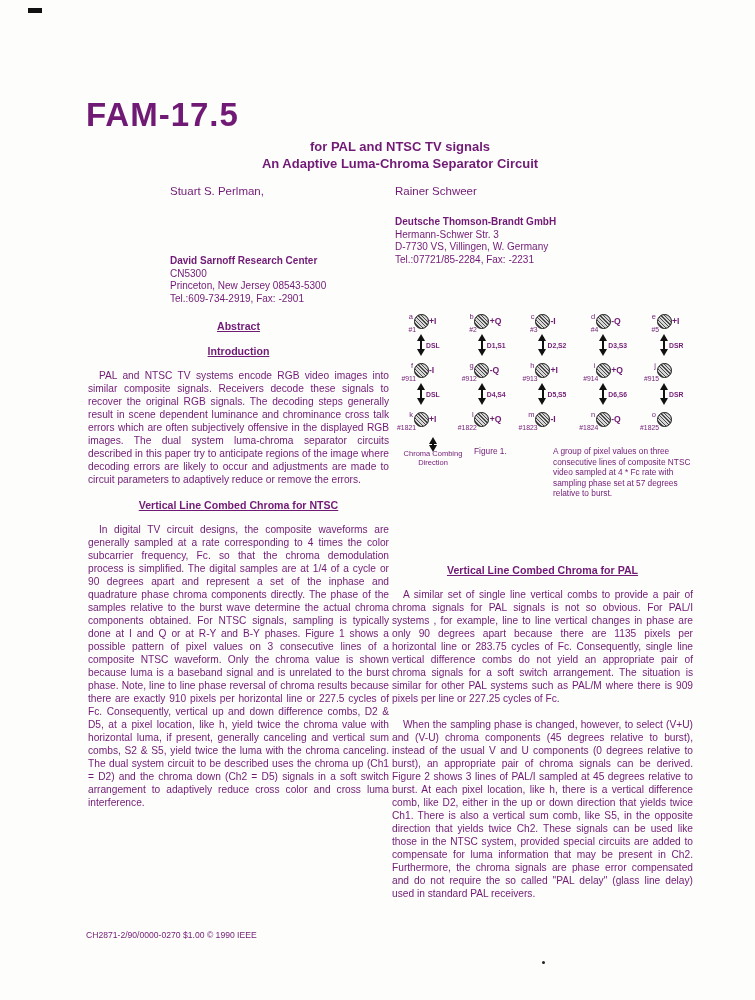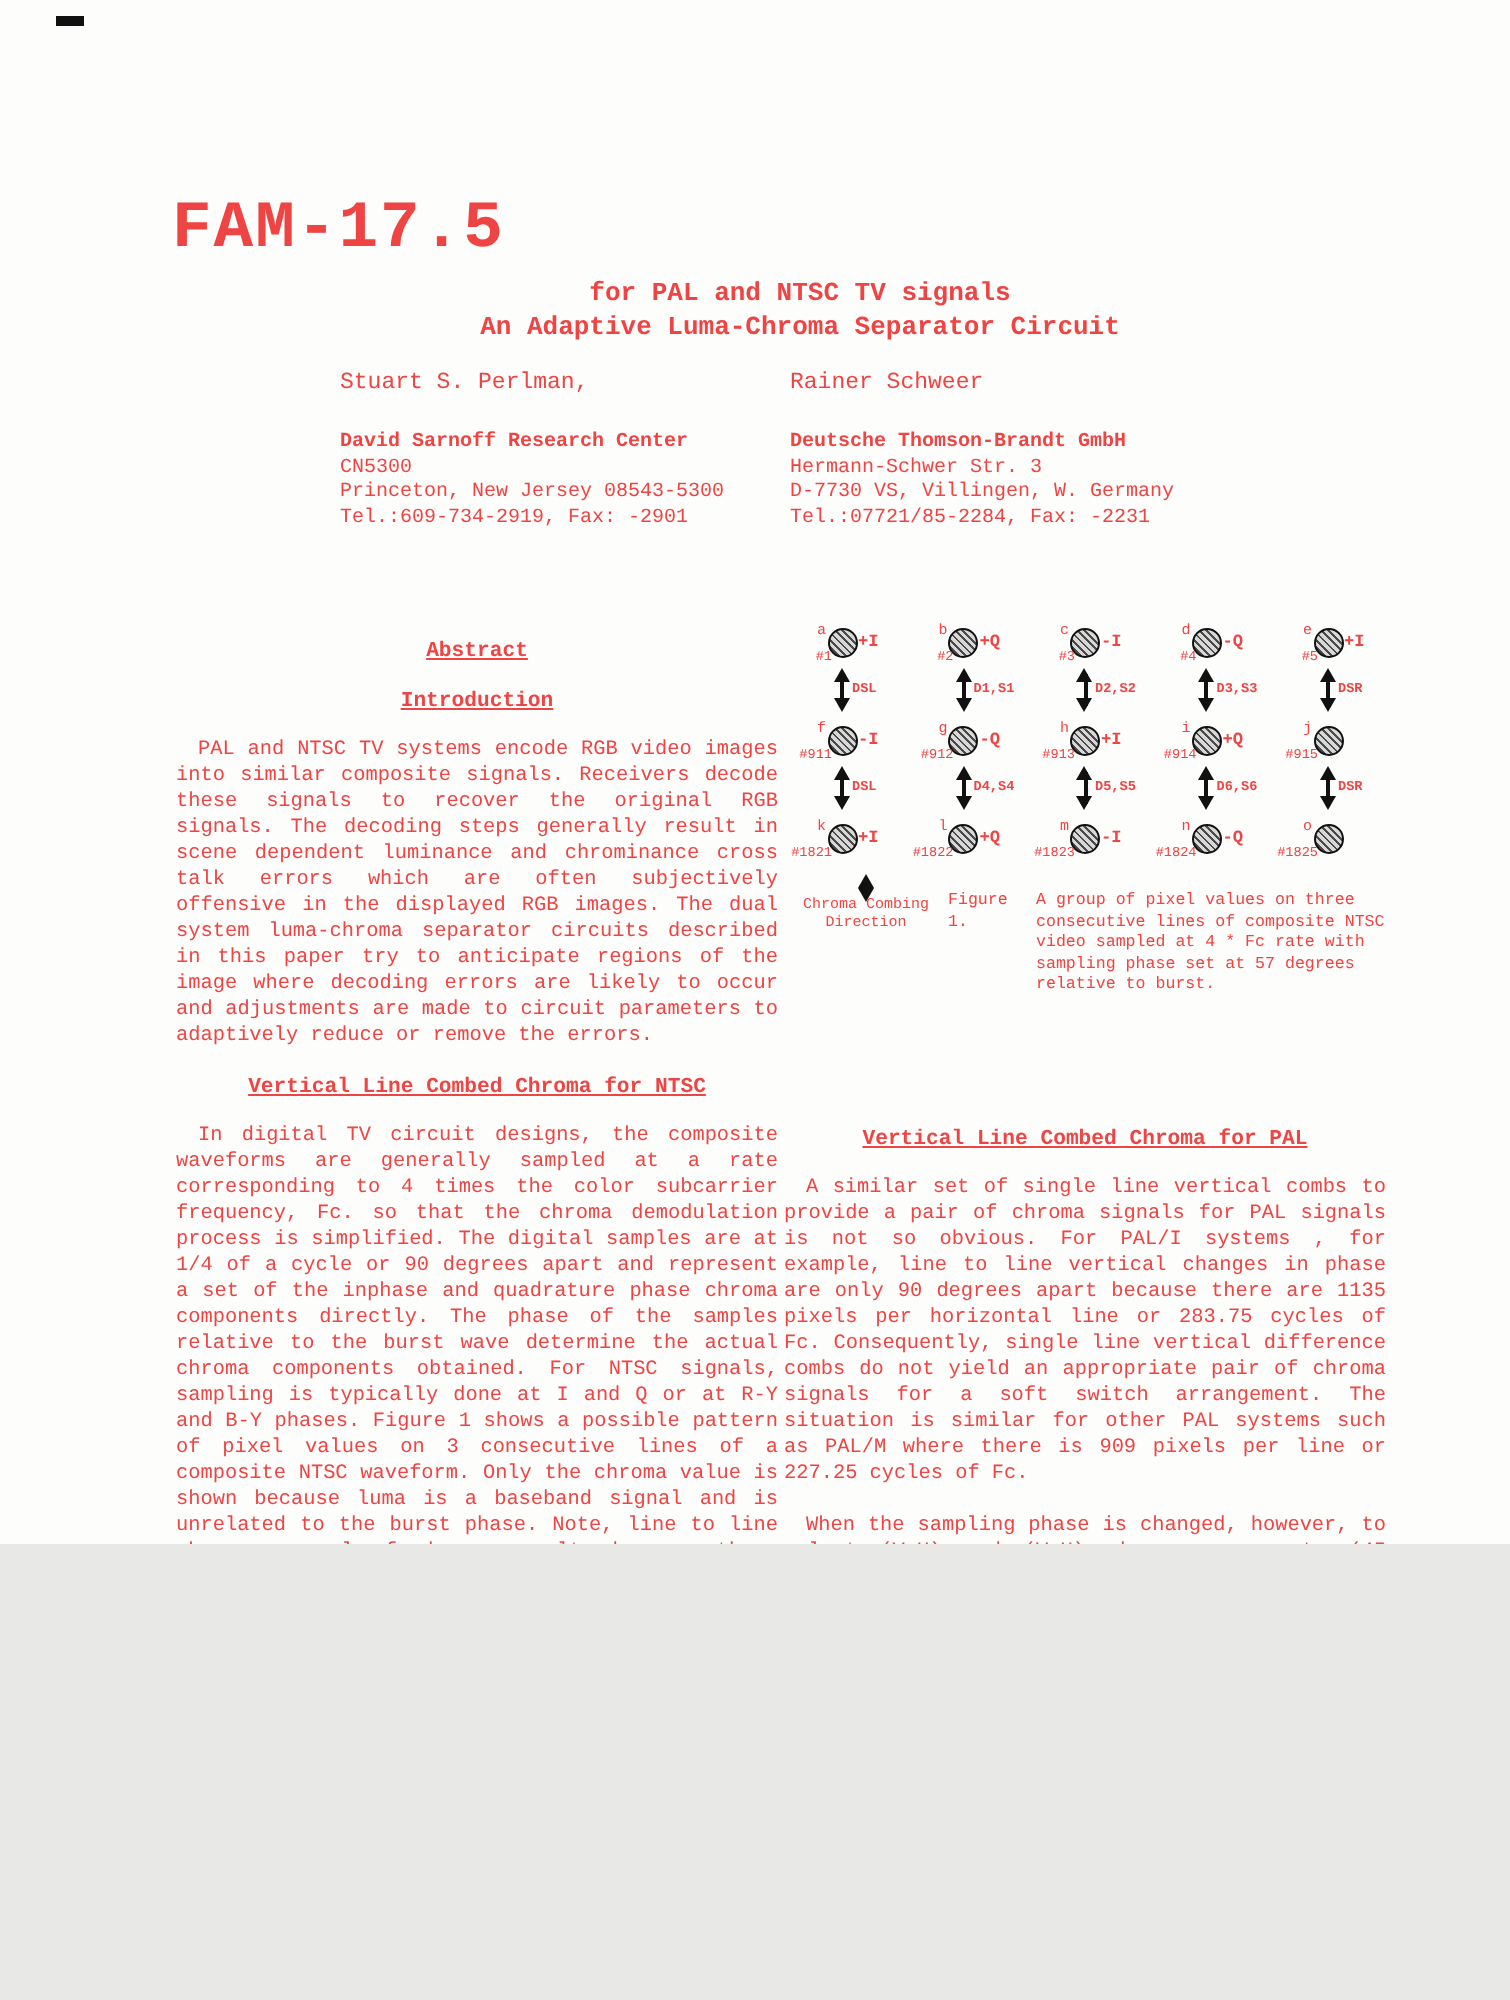--- a/index.html
+++ b/index.html
@@ -1,34 +1,34 @@
 <!DOCTYPE html>
 <html><head>
 <meta charset="utf-8">
 <style>
   html,body{margin:0;padding:0;background:#e8e8e6;}
   .page{
-    position:relative; width:755px; height:772px; margin:0 auto;
-    background:#fdfdfb; color:#ef4444; overflow:hidden;
-    font-family:Liberation Mono, monospace;
+    position:relative; width:755px; height:1000px; margin:0 auto;
+    background:#fdfdfb; color:#701a75; overflow:hidden;
+    font-family:Liberation Sans, sans-serif;
     box-shadow:0 0 6px rgba(0,0,0,.3);
   }
   .abs{position:absolute;}
   .paper-id{
     left:86px; top:96px; font-size:33px; font-weight:bold; letter-spacing:1px;
   }
   .title-block{ left:140px; top:138px; width:520px; text-align:center;
     font-weight:bold; font-size:13px; line-height:17px;}
   .authors{ left:0; top:185px; width:755px; }
   .author-name{ position:absolute; top:0; font-size:11.5px; }
   .author-1{ left:170px; }
   .author-2{ left:395px;text-align:right; }
   .affil{ position:absolute; top:31px; font-size:10px; line-height:12.5px; }
   .affil .b{ font-weight:bold; }
-  .affil-1{ left:170px; }
+  .affil-1{ left:170px;margin-top:39px; }
   .affil-2{ left:395px; }
 
   .col{ width:301px; font-size:10.2px; line-height:13px; text-align:justify; }
   .col-left{ left:88px; top:320px; }
   .col-right{ left:392px; top:312px; }
   .sec-head{ text-align:center; font-weight:bold; font-size:10.6px;
     text-decoration:underline; margin:0 0 11px 0; }
   .para{ margin:0 0 13px 0; text-indent:11px; }
 
   
@@ -47,21 +47,21 @@
   .fig-arrow{ position:relative; height:32px; width:58px; display:flex; justify-content:center; padding-top:2px; }
   .dbl-arrow{ position:relative; width:0; border-left:2.4px solid #111; height:16px; margin-top:6px;}
   .dbl-arrow::before{ content:""; position:absolute; top:-7px; left:-5.2px;
     border:4px solid transparent; border-bottom:7px solid #111; }
   .dbl-arrow::after{ content:""; position:absolute; bottom:-7px; left:-5.2px;
     border:4px solid transparent; border-top:7px solid #111; }
   .arrow-label{ position:absolute; left:34px; top:10px; font-size:6.8px; font-weight:bold; white-space:nowrap; }
   .fig-bottom{ position:absolute; left:0; top:128px; width:301px; display:flex; }
   .combing{ width:82px; text-align:center; font-size:7.5px; line-height:9px; }
   .combing .dbl-arrow{ height:26px; margin:2px auto 8px auto; }
-  .caption{ width:219px; display:flex; font-size:8.3px; line-height:10.5px; text-align:left; padding-top:6px;}
+  .caption{ width:219px; display:flex; font-size:8.3px; line-height:10.5px; text-align:left; padding-top:6px;gap:35px;}
   .caption-label{ width:44px; flex:none; }
   .caption-text{ width:175px; }
 
   .footer-page{ left:0; top:901px; width:755px; text-align:center; font-size:10.5px; }
   .footer-copy{ left:86px; top:930px; font-size:8.6px; }
   .speck{ width:3px; height:3px; background:#222; border-radius:50%; }
 </style>
 </head>
 <body>
 

